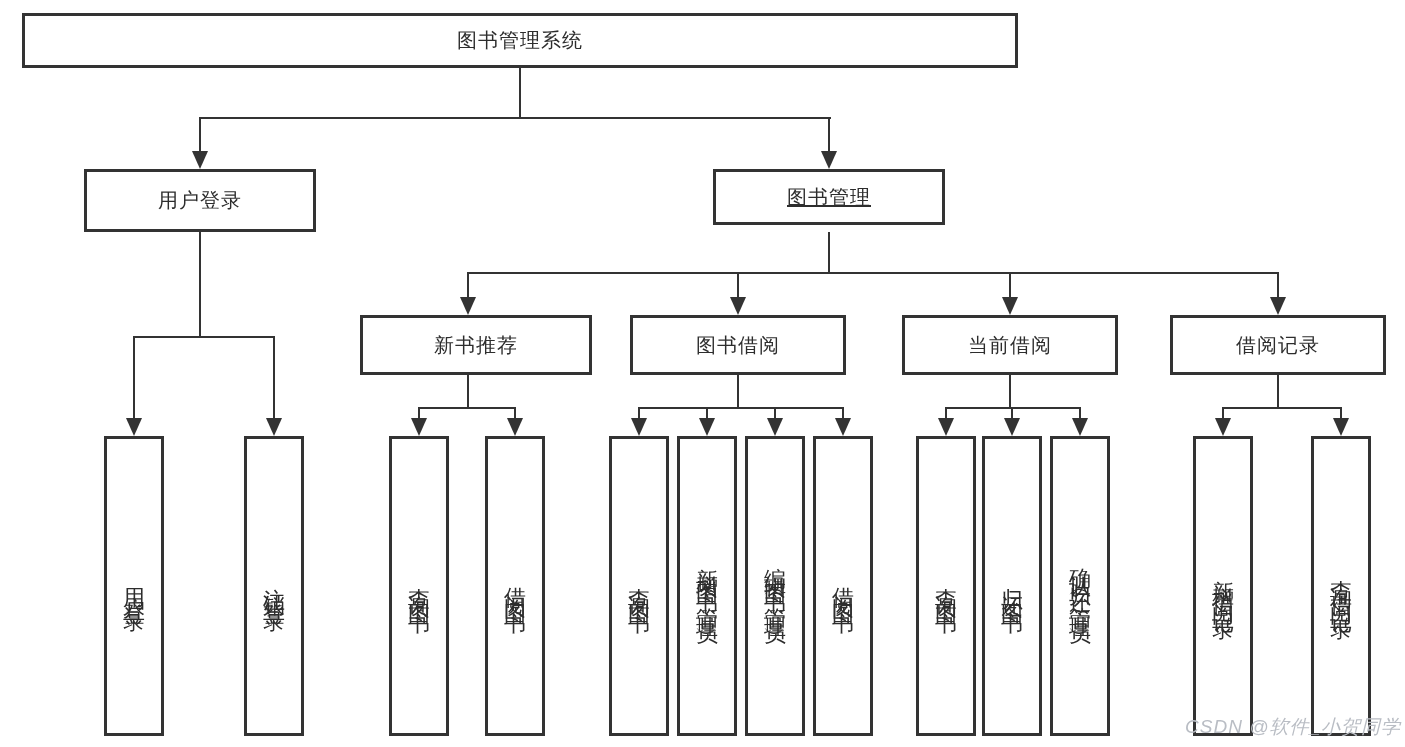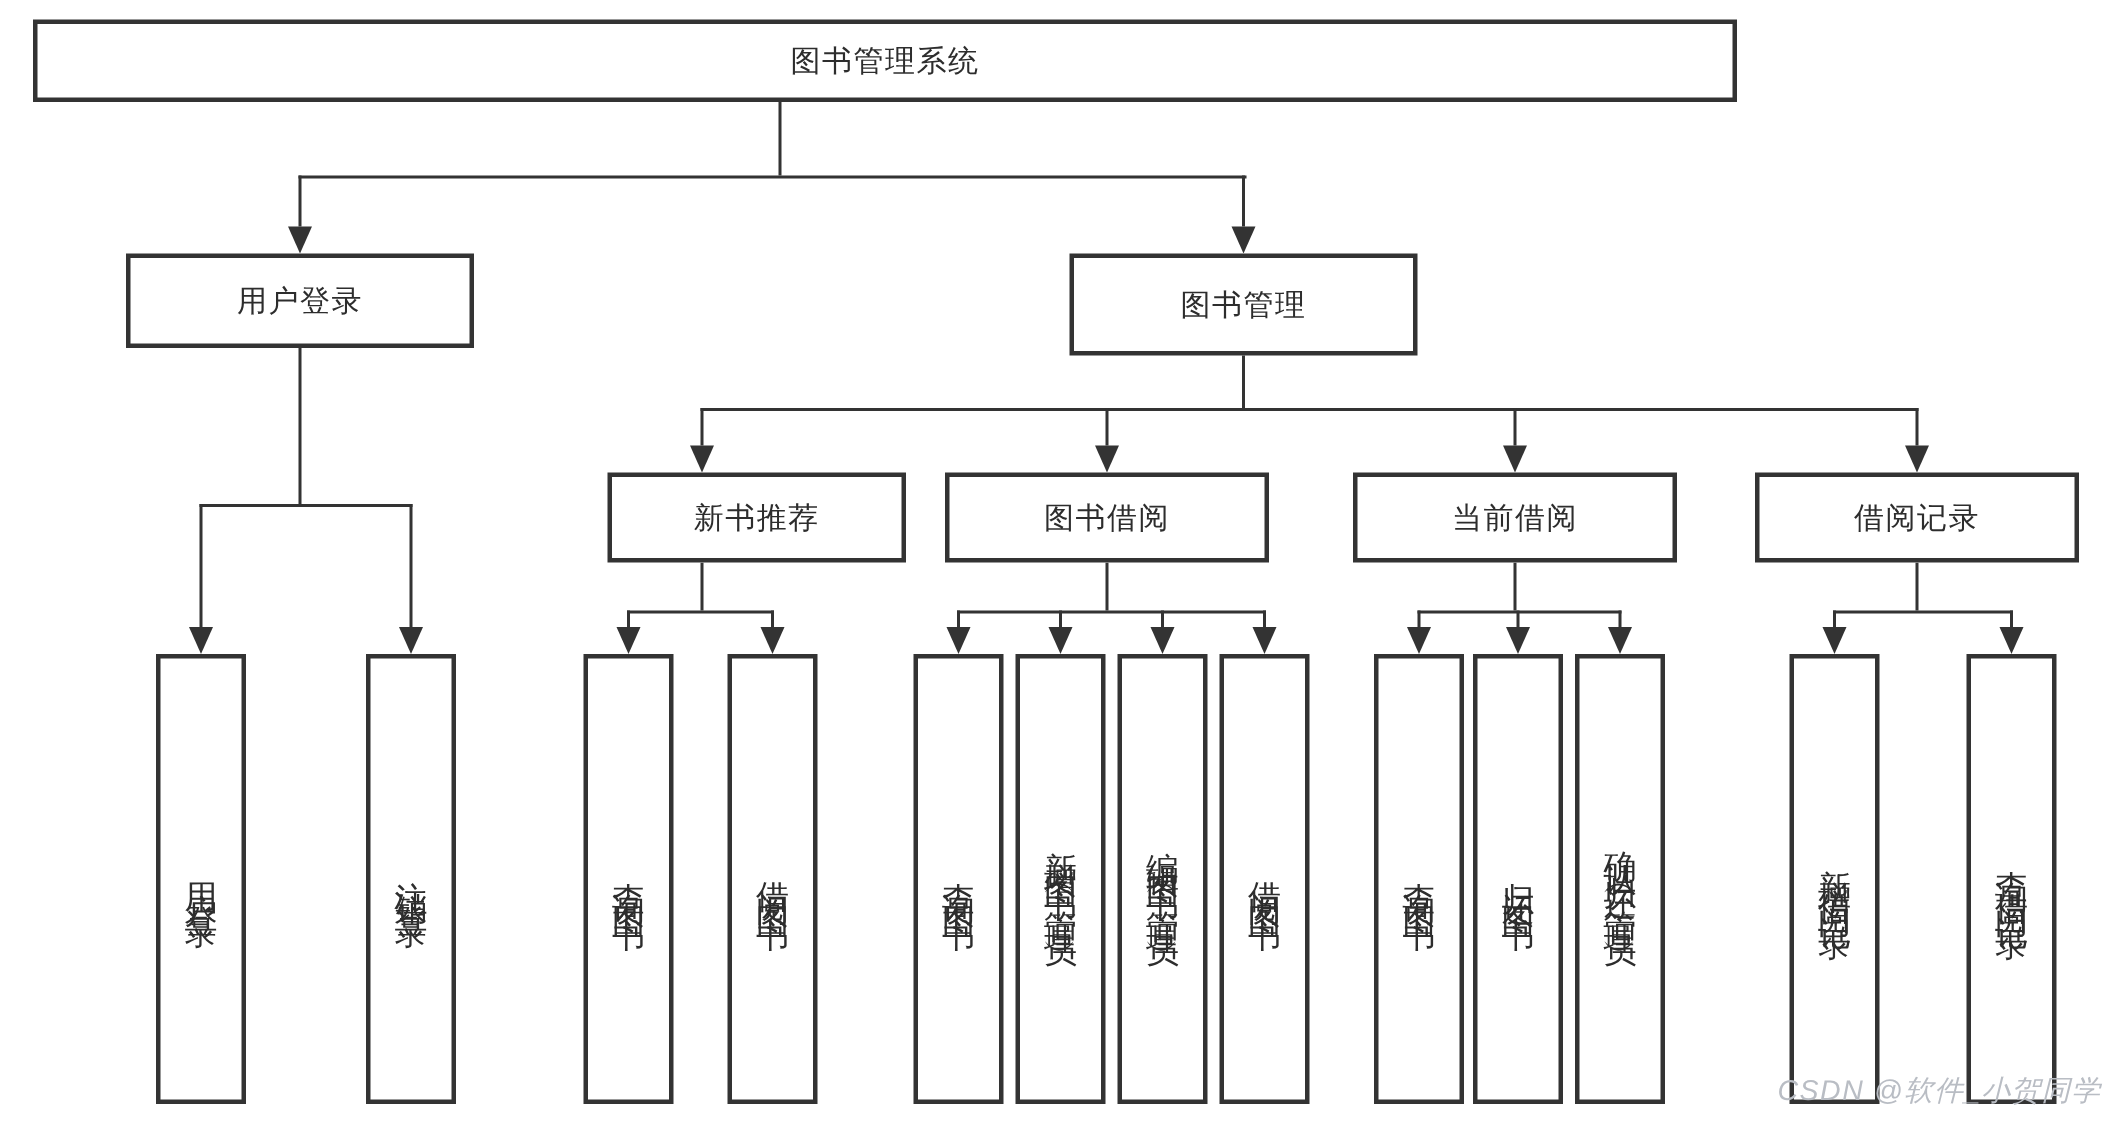--- a/index.html
+++ b/index.html
@@ -63,33 +63,33 @@
     z-index:10;
     white-space:nowrap;
     font-style:italic;
   }
 </style>
 </head>
 <body>
 
 <div class="canvas">
 
-  <div class="box" style="left:22px;top:13px;width:1136px;height:55px;">
+  <div class="box" style="left:22px;top:13px;width:996px;height:55px;">
     <span>图书管理系统</span>
   </div>
 
   <div class="vline" style="left:519px;top:68px;height:49px;"></div>
   <div class="hline" style="left:199px;top:117px;width:632px;"></div>
   <div class="arrow" style="left:199px;top:117px;height:34px;"></div>
   <div class="arrow" style="left:828px;top:117px;height:34px;"></div>
 
   <div class="box" style="left:84px;top:169px;width:232px;height:63px;">
     <span>用户登录</span>
   </div>
-  <div class="box" style="left:713px;top:169px;width:232px;height:68px;">
+  <div class="box" style="left:713px;top:169px;width:232px;height:56px;text-decoration:underline;">
     <span>图书管理</span>
   </div>
 
   <div class="vline" style="left:199px;top:232px;height:104px;"></div>
   <div class="hline" style="left:133px;top:336px;width:142px;"></div>
   <div class="arrow" style="left:133px;top:336px;height:82px;"></div>
   <div class="arrow" style="left:273px;top:336px;height:82px;"></div>
 
   <div class="vbox" style="left:104px;top:436px;width:60px;height:300px;">
     <span class="vtext">用户登录</span>
@@ -98,21 +98,21 @@
     <span class="vtext">注销登录</span>
   </div>
 
   <div class="vline" style="left:828px;top:232px;height:40px;"></div>
   <div class="hline" style="left:467px;top:272px;width:812px;"></div>
   <div class="arrow" style="left:467px;top:272px;height:25px;"></div>
   <div class="arrow" style="left:737px;top:272px;height:25px;"></div>
   <div class="arrow" style="left:1009px;top:272px;height:25px;"></div>
   <div class="arrow" style="left:1277px;top:272px;height:25px;"></div>
 
-  <div class="box" style="left:360px;top:315px;width:199px;height:60px;margin-left:45px;">
+  <div class="box" style="left:360px;top:315px;width:232px;height:60px;">
     <span>新书推荐</span>
   </div>
   <div class="box" style="left:630px;top:315px;width:216px;height:60px;">
     <span>图书借阅</span>
   </div>
   <div class="box" style="left:902px;top:315px;width:216px;height:60px;">
     <span>当前借阅</span>
   </div>
   <div class="box" style="left:1170px;top:315px;width:216px;height:60px;">
     <span>借阅记录</span>

